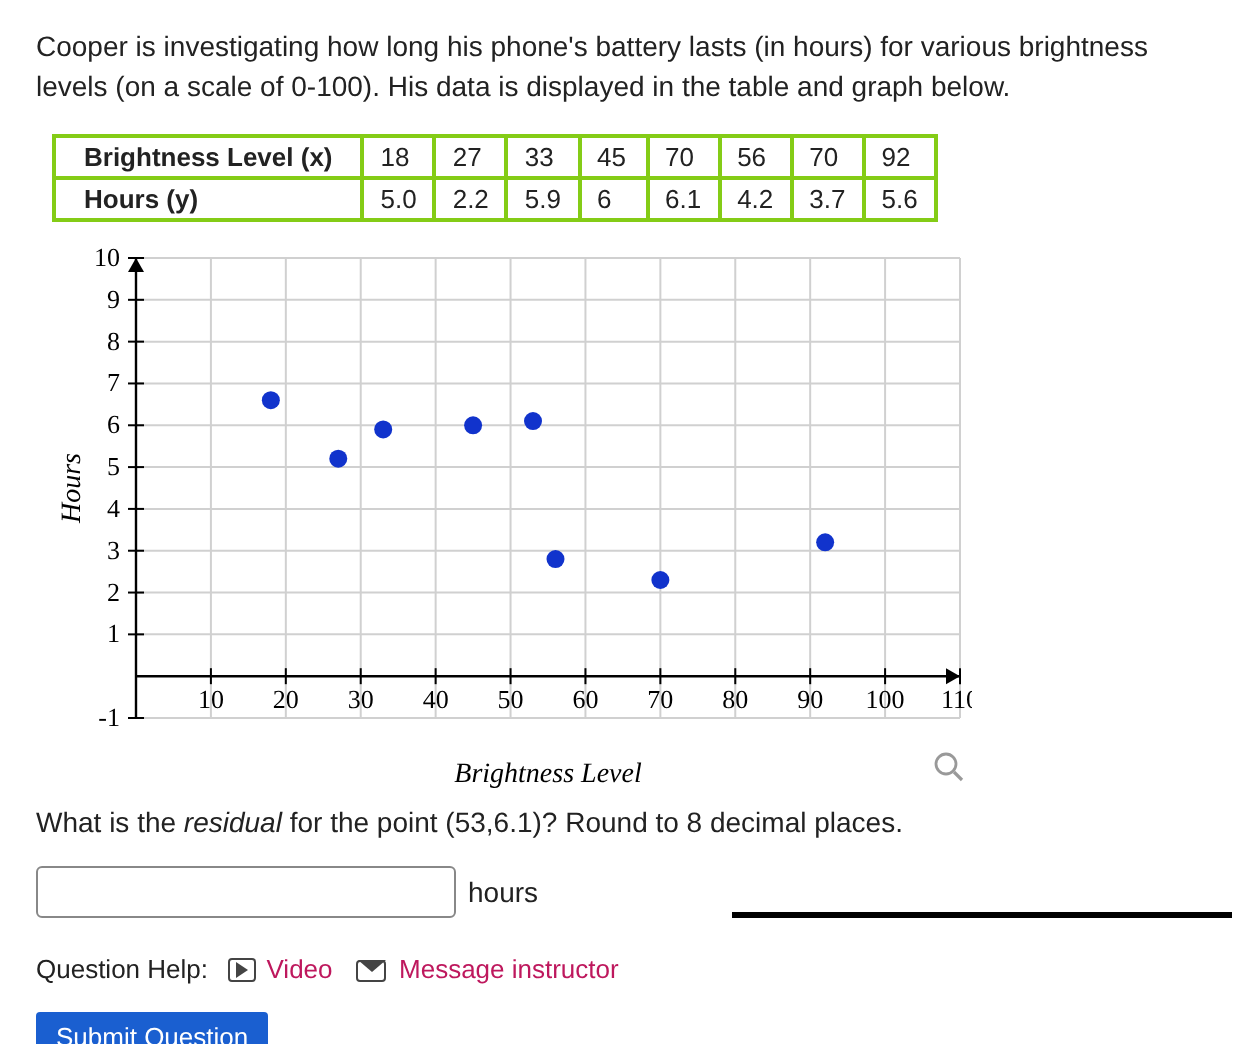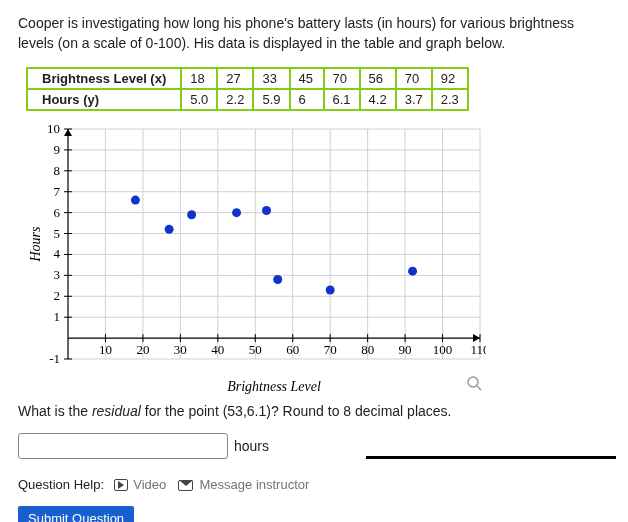--- a/index.html
+++ b/index.html
@@ -36,21 +36,21 @@
   .answer-row { display: flex; align-items: center; gap: 6px; margin-bottom: 18px; }
   .answer-input {
     width: 210px;
     height: 26px;
     border: 1px solid #888;
     border-radius: 3px;
     padding: 2px 6px;
     font-size: 13px;
   }
   .help-row { font-size: 13px; margin-bottom: 14px; }
-  .help-link { color: #737373; text-decoration: none; cursor: pointer; }
+  .help-link { color: #be185d; text-decoration: none; cursor: pointer; }
   .icon-box {
     display: inline-block;
     width: 14px; height: 12px;
     border: 1px solid #444;
     border-radius: 2px;
     vertical-align: -2px;
     position: relative;
     margin: 0 2px 0 6px;
   }
   .icon-box.play::after {
@@ -116,21 +116,21 @@
   </tr>
   <tr>
     <th>Hours (y)</th>
     <td>5.0</td>
     <td>2.2</td>
     <td>5.9</td>
     <td>6</td>
     <td>6.1</td>
     <td>4.2</td>
     <td>3.7</td>
-    <td>2.3</td>
+    <td>5.6</td>
   </tr>
 </tbody>
   </table>
 
 <div class="chart-wrap">
   <svg class="chart" id="chart-svg" width="460" height="272">
       <line x1="79.45454545454545" y1="236" x2="79.45454545454545" y2="6" stroke="#d0d0d0" stroke-width="1"></line>
       <line x1="116.9090909090909" y1="236" x2="116.9090909090909" y2="6" stroke="#d0d0d0" stroke-width="1"></line>
       <line x1="154.36363636363637" y1="236" x2="154.36363636363637" y2="6" stroke="#d0d0d0" stroke-width="1"></line>
       <line x1="191.8181818181818" y1="236" x2="191.8181818181818" y2="6" stroke="#d0d0d0" stroke-width="1"></line>

